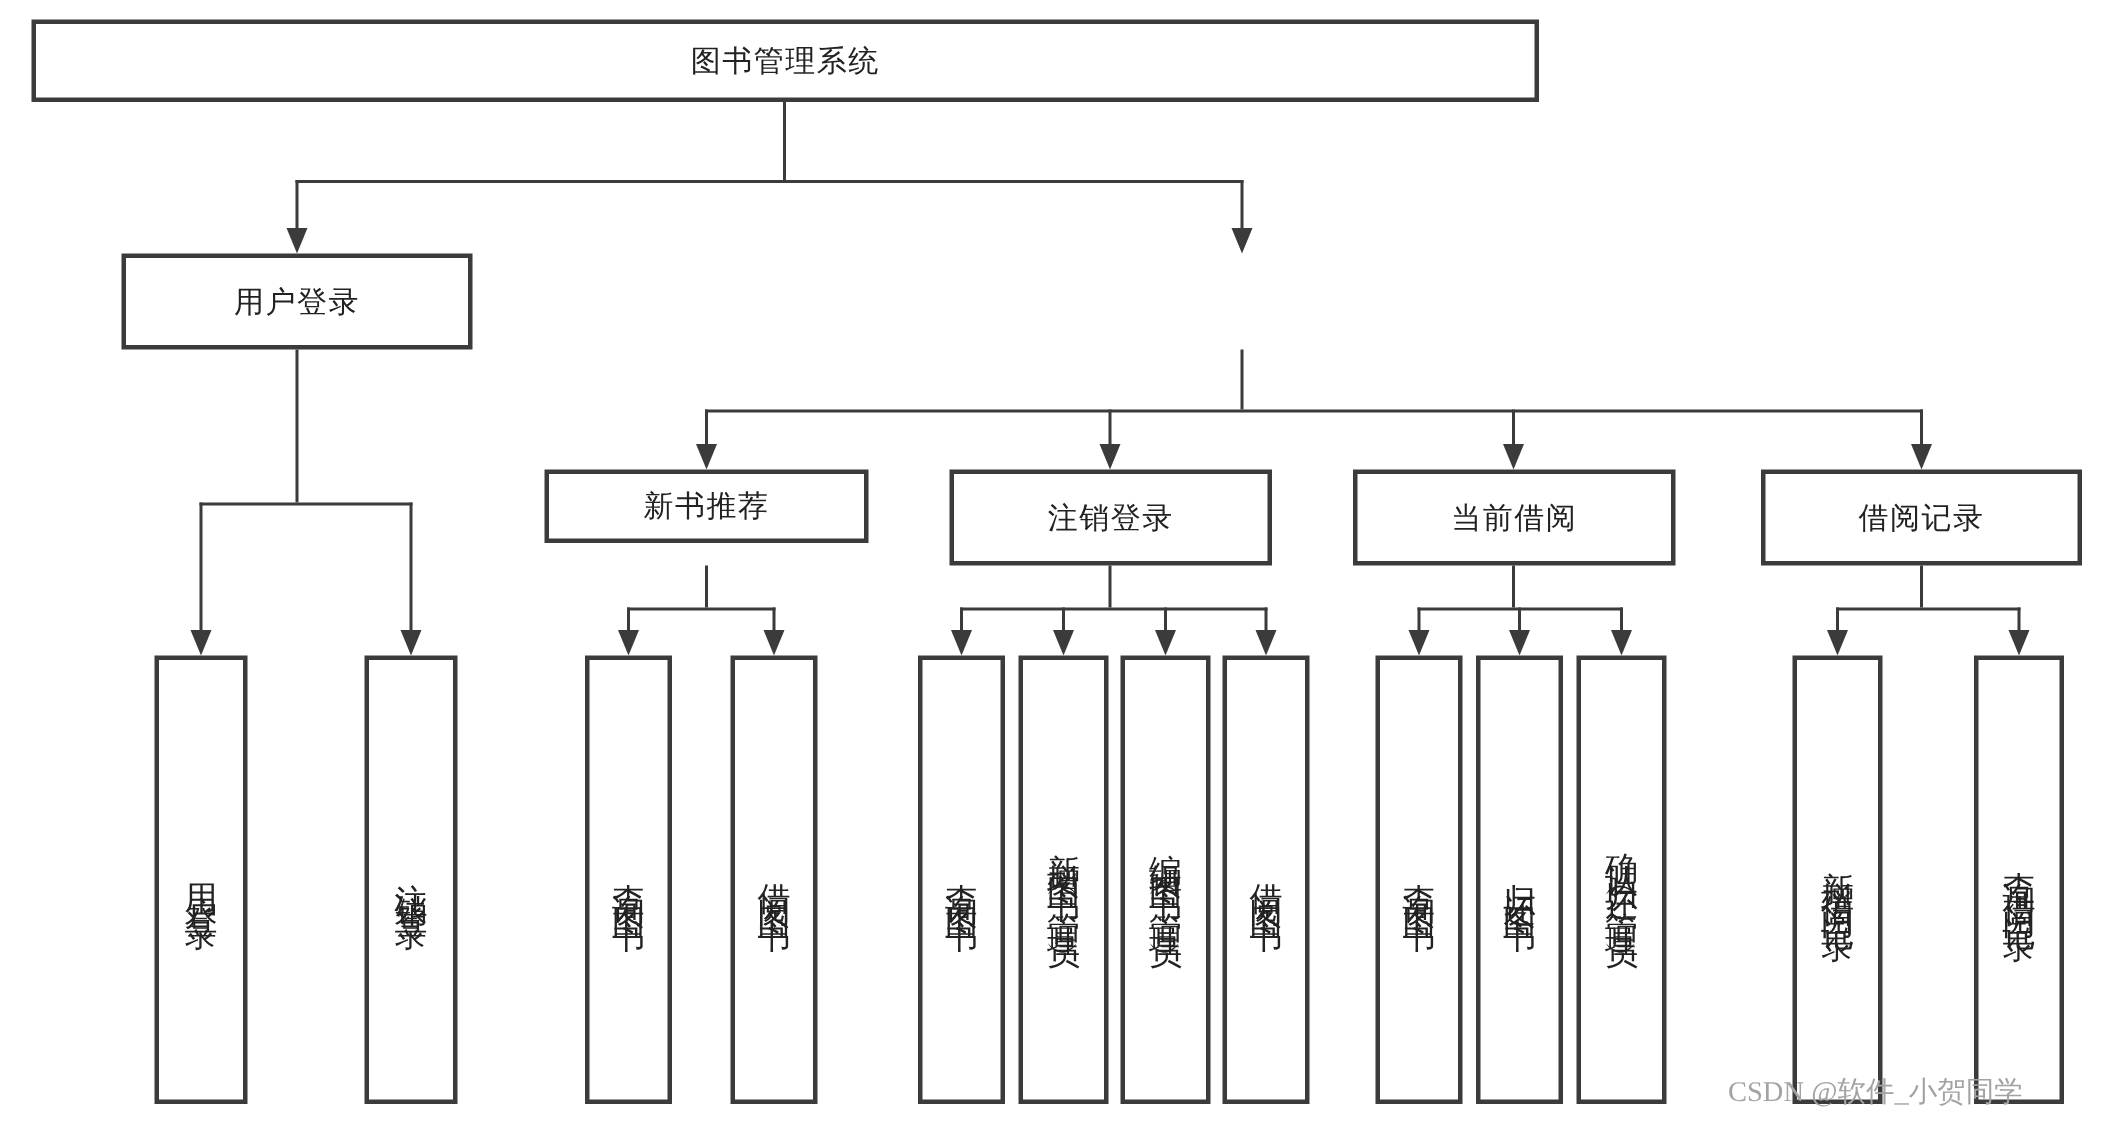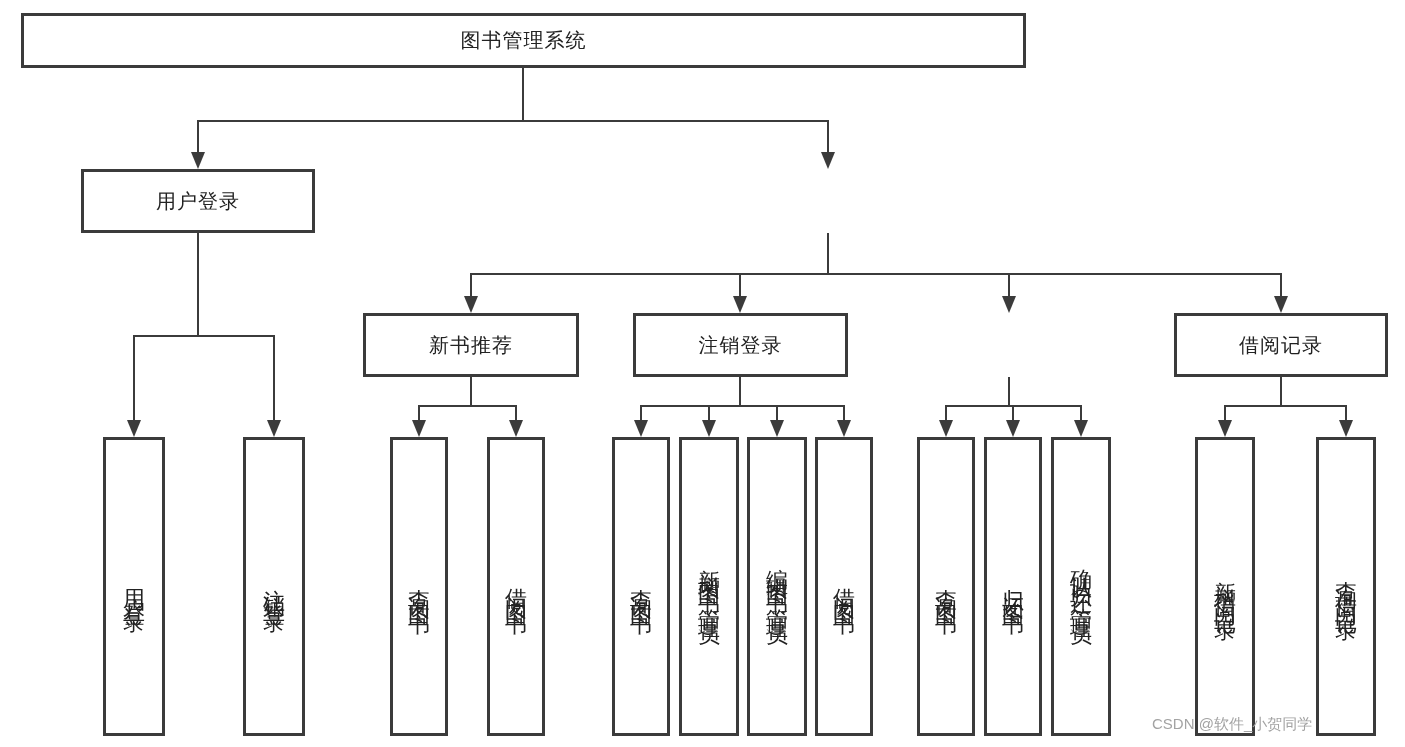--- a/index.html
+++ b/index.html
@@ -39,24 +39,25 @@
   .hline{position:absolute;height:2px;background:var(--line);}
   .arrow{
     position:absolute;width:0;height:0;
     border-left:7px solid transparent;
     border-right:7px solid transparent;
     border-top:17px solid var(--line);
   }
   .watermark{
     position:absolute;
     left:1152px;top:715px;
-    font-size:15px;
+    font-size:19px;
     color:var(--wm);
     white-space:nowrap;
     z-index:5;
+    font-family:Liberation Serif, serif;
   }
 </style>
 </head>
 <body>
 
 <div id="canvas">
 
   <div class="box h" style="left:21px;top:13px;width:1005px;height:55px;">
     <span class="label">图书管理系统</span>
   </div>
@@ -83,25 +84,28 @@
   <div class="hline" style="left:470px;top:273px;width:812px;"></div>
   <div class="vline" style="left:470px;top:273px;height:23px;"></div>
   <div class="arrow" style="left:464px;top:296px;"></div>
   <div class="vline" style="left:739px;top:273px;height:23px;"></div>
   <div class="arrow" style="left:733px;top:296px;"></div>
   <div class="vline" style="left:1008px;top:273px;height:23px;"></div>
   <div class="arrow" style="left:1002px;top:296px;"></div>
   <div class="vline" style="left:1280px;top:273px;height:23px;"></div>
   <div class="arrow" style="left:1274px;top:296px;"></div>
 
-  <div class="box h" style="left:363px;top:313px;width:216px;height:64px;">
+  <div class="box h" style="left:363px;top:313px;width:216px;height:49px;">
     <span class="label">新书推荐</span>
   </div>
   <div class="box h" style="left:633px;top:313px;width:215px;height:64px;">
     <span class="label">注销登录</span>
+  </div>
+  <div class="box h" style="left:902px;top:313px;width:215px;height:64px;">
+    <span class="label">当前借阅</span>
   </div>
   <div class="box h" style="left:1174px;top:313px;width:214px;height:64px;">
     <span class="label">借阅记录</span>
   </div>
 
   <div class="vline" style="left:470px;top:377px;height:28px;"></div>
   <div class="hline" style="left:418px;top:405px;width:99px;"></div>
   <div class="vline" style="left:418px;top:405px;height:15px;"></div>
   <div class="arrow" style="left:412px;top:420px;"></div>
   <div class="vline" style="left:515px;top:405px;height:15px;"></div>

